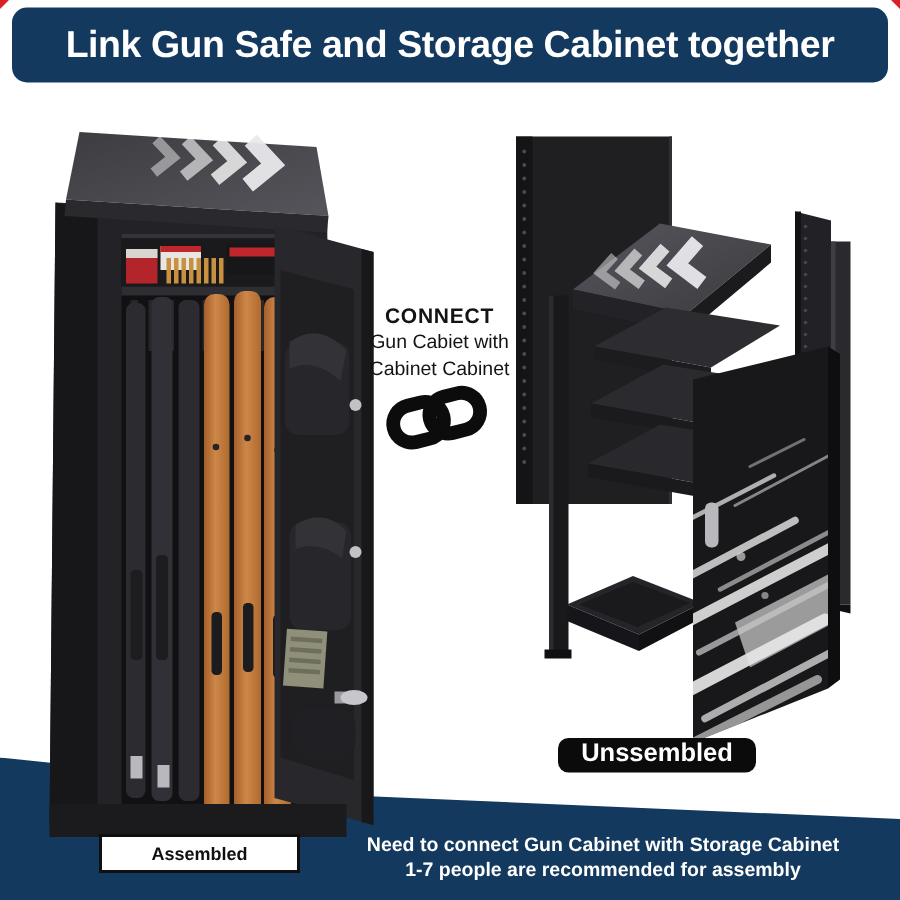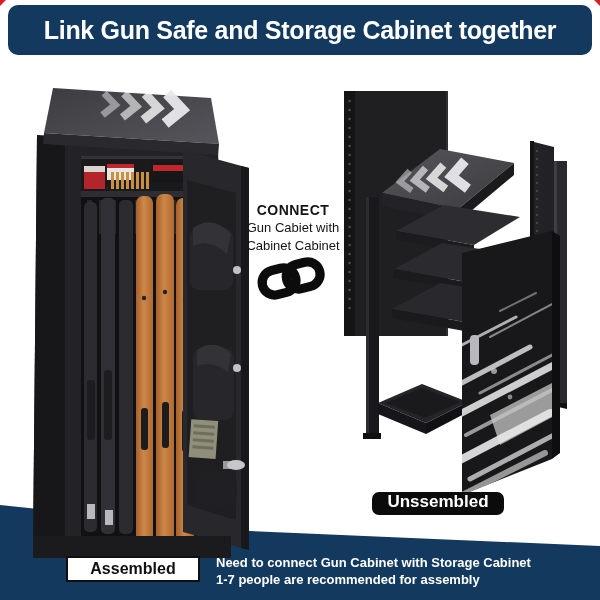--- a/index.html
+++ b/index.html
@@ -19,29 +19,29 @@
   .corner-accent{position:absolute;width:0;height:0;border-style:solid;}
   .corner-accent.tl{left:0;top:0;border-width:6px 6px 0 0;border-color:#d92027 transparent transparent transparent;}
   .corner-accent.tr{right:0;top:0;border-width:0 6px 6px 0;border-color:transparent #d92027 transparent transparent;}
   
   .footer{
     position:absolute;left:0;top:0;width:600px;height:600px;
     background:#14395f;
     clip-path:polygon(0px 505px,250px 531px,600px 546px,600px 600px,0px 600px);
   }
   .footer-text{
-    position:absolute;right:12px;top:554px;width:372px;text-align:left;color:#ffffff;
+    position:absolute;right:12px;top:554px;width:372px;text-align:center;color:#ffffff;
   }
   .footer-line1{font-size:13px;font-weight:700;line-height:17px;white-space:nowrap;}
   .footer-line2{font-size:13px;font-weight:700;line-height:17px;}
   
   .label-assembled{
     position:absolute;left:66px;top:556px;width:130px;height:22px;
     background:#ffffff;border:2px solid #101010;color:#101010;
-    font-size:16px;font-weight:700;display:flex;align-items:center;justify-content:center;
+    font-size:12px;font-weight:700;display:flex;align-items:center;justify-content:center;
   }
   .label-unassembled{
     position:absolute;left:372px;top:492px;width:132px;height:23px;
     background:#0b0b0b;border-radius:7px;color:#ffffff;
     font-size:17px;font-weight:700;display:flex;align-items:flex-start;justify-content:center;
   }
   
   .connect-note{
     position:absolute;left:242px;top:201px;width:102px;text-align:center;color:#141414;
   }

